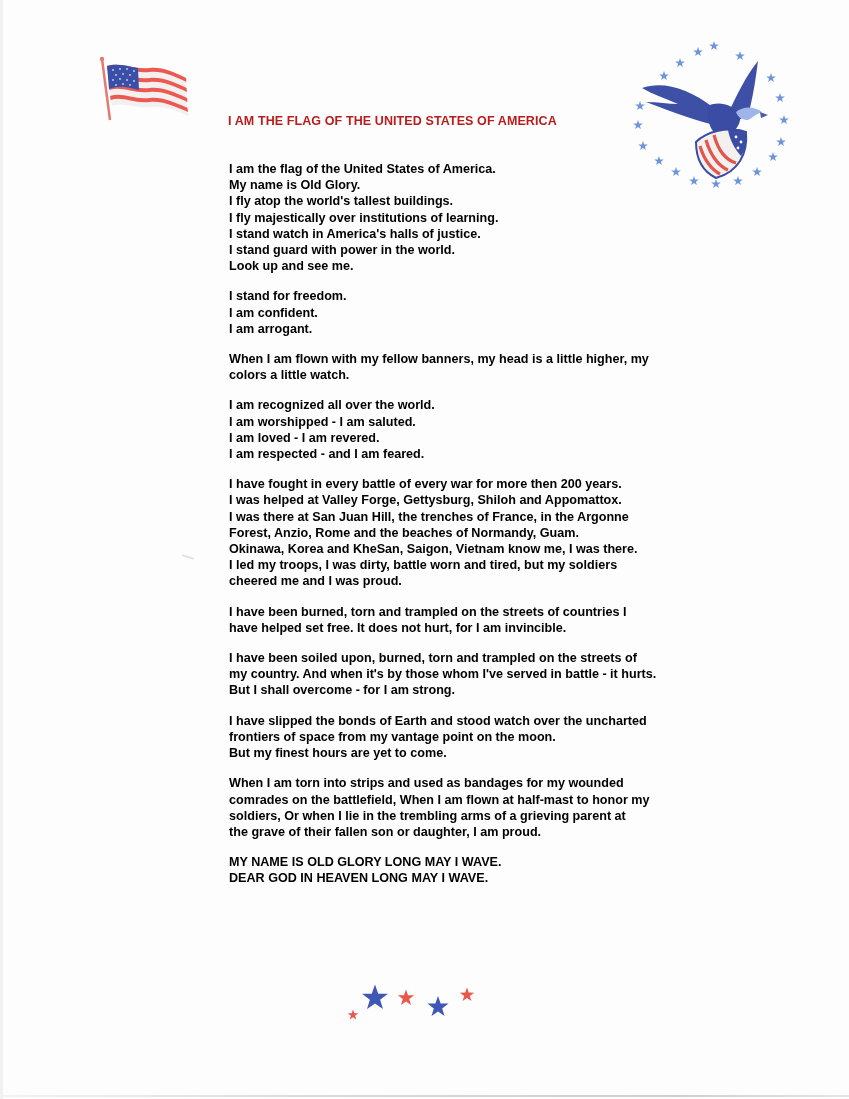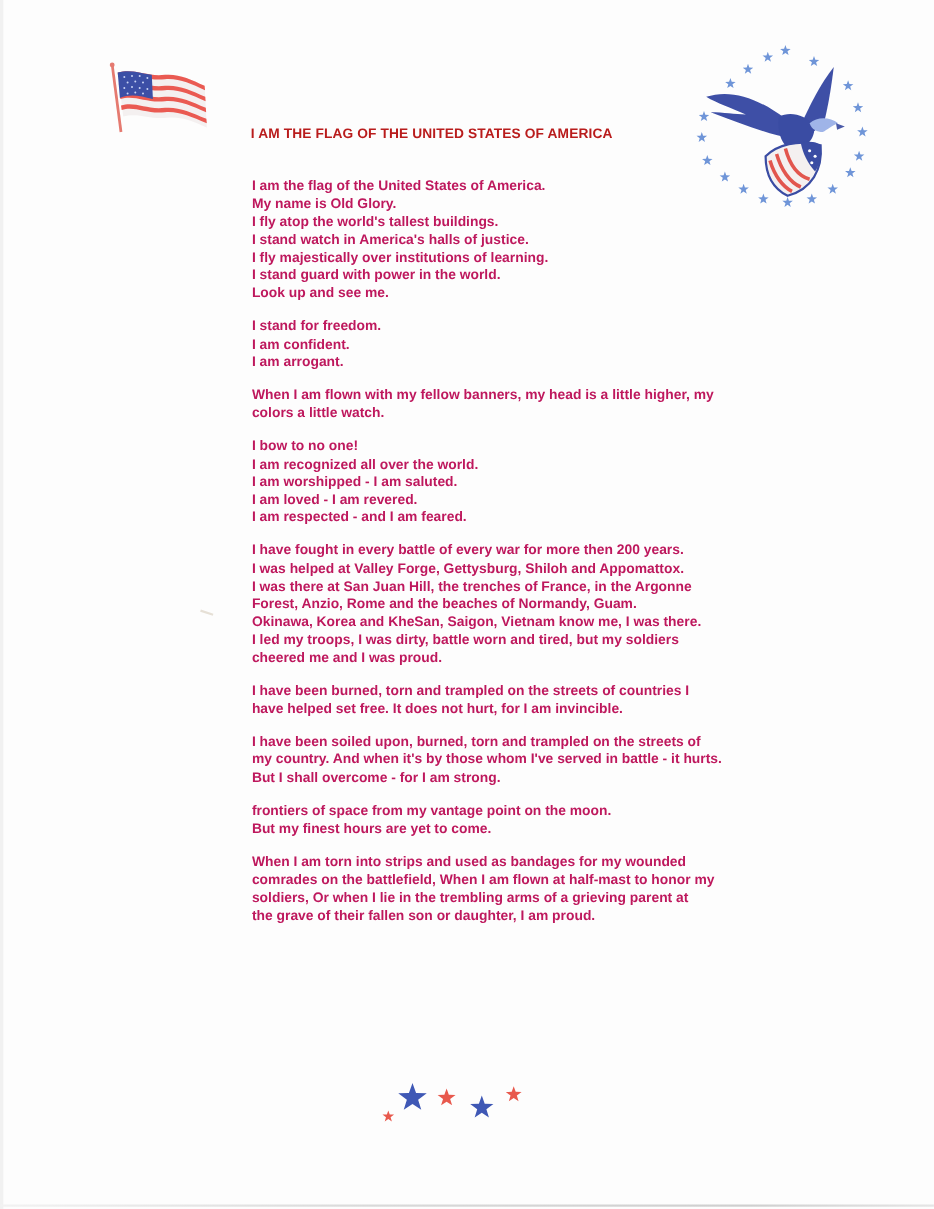--- a/index.html
+++ b/index.html
@@ -13,21 +13,21 @@
     .page { position: absolute; inset: 0; }
     .flag { position: absolute; left: 98px; top: 56px; width: 92px; height: 66px; }
     .eagle { position: absolute; left: 628px; top: 36px; width: 162px; height: 156px; }
     .title {
       position: absolute; left: 228px; top: 114px;
       font-size: 12.5px; font-weight: bold; color: #b91c1c;
       letter-spacing: 0.1px; white-space: nowrap;
     }
     .body {
       position: absolute; left: 229px; top: 161px; width: 500px;
-      color: #be185d; font-weight: bold; font-size: 12.6px; line-height: 16.2px;
+      color: #000000; font-weight: bold; font-size: 12.6px; line-height: 16.2px;
     }
     .stanza { margin: 0 0 14px 0; }
     .line { display: block; white-space: nowrap; }
     .stars { position: absolute; left: 340px; top: 978px; width: 140px; height: 46px; }
     .bottom-edge {
       position: absolute; left: 0; right: 0; bottom: 2px; height: 2px;
       background: linear-gradient(to right, #f2f2f2, #d9d9d9 40%, #cfcfcf 80%, #e5e5e5);
     }
     .left-edge { position: absolute; left: 0; top: 0; bottom: 0; width: 3px; background: #f1f1f1; }
     .smudge { position: absolute; left: 182px; top: 556px; width: 12px; height: 2px; background: #e6e0d6; transform: rotate(18deg); }
@@ -117,36 +117,35 @@
         <circle cx="113" cy="106" r="1.4"></circle>
         <circle cx="110" cy="112" r="1.4"></circle>
       </g>
   </svg>
 
   <div class="body" id="poem">
       <div class="stanza">
         <span class="line">I am the flag of the United States of America.</span>
         <span class="line">My name is Old Glory.</span>
         <span class="line">I fly atop the world's tallest buildings.</span>
+        <span class="line">I fly majestically over institutions of learning.</span>
         <span class="line">I stand watch in America's halls of justice.</span>
-        <span class="line">I fly majestically over institutions of learning.</span>
         <span class="line">I stand guard with power in the world.</span>
         <span class="line">Look up and see me.</span>
       </div>
       <div class="stanza">
         <span class="line">I stand for freedom.</span>
         <span class="line">I am confident.</span>
         <span class="line">I am arrogant.</span>
       </div>
       <div class="stanza">
         <span class="line">When I am flown with my fellow banners, my head is a little higher, my</span>
         <span class="line">colors a little watch.</span>
       </div>
       <div class="stanza">
-        <span class="line">I bow to no one!</span>
         <span class="line">I am recognized all over the world.</span>
         <span class="line">I am worshipped - I am saluted.</span>
         <span class="line">I am loved - I am revered.</span>
         <span class="line">I am respected - and I am feared.</span>
       </div>
       <div class="stanza">
         <span class="line">I have fought in every battle of every war for more then 200 years.</span>
         <span class="line">I was helped at Valley Forge, Gettysburg, Shiloh and Appomattox.</span>
         <span class="line">I was there at San Juan Hill, the trenches of France, in the Argonne</span>
         <span class="line">Forest, Anzio, Rome and the beaches of Normandy, Guam.</span>
@@ -157,28 +156,33 @@
       <div class="stanza">
         <span class="line">I have been burned, torn and trampled on the streets of countries I</span>
         <span class="line">have helped set free. It does not hurt, for I am invincible.</span>
       </div>
       <div class="stanza">
         <span class="line">I have been soiled upon, burned, torn and trampled on the streets of</span>
         <span class="line">my country. And when it's by those whom I've served in battle - it hurts.</span>
         <span class="line">But I shall overcome - for I am strong.</span>
       </div>
       <div class="stanza">
+        <span class="line">I have slipped the bonds of Earth and stood watch over the uncharted</span>
         <span class="line">frontiers of space from my vantage point on the moon.</span>
         <span class="line">But my finest hours are yet to come.</span>
       </div>
       <div class="stanza">
         <span class="line">When I am torn into strips and used as bandages for my wounded</span>
         <span class="line">comrades on the battlefield, When I am flown at half-mast to honor my</span>
         <span class="line">soldiers, Or when I lie in the trembling arms of a grieving parent at</span>
         <span class="line">the grave of their fallen son or daughter, I am proud.</span>
+      </div>
+      <div class="stanza">
+        <span class="line">MY NAME IS OLD GLORY LONG MAY I WAVE.</span>
+        <span class="line">DEAR GOD IN HEAVEN LONG MAY I WAVE.</span>
       </div>
     </div>
 
   <svg class="stars" viewBox="0 0 140 46">
     <defs>
       <path id="fs" d="M0,-10 L2.4,-3.2 L9.6,-3.1 L3.8,1.3 L5.9,8.1 L0,4.1 L-5.9,8.1 L-3.8,1.3 L-9.6,-3.1 L-2.4,-3.2 Z"></path>
     </defs>
     <use href="#fs" transform="translate(13,37) scale(0.55)" fill="#e8594d"></use>
     <use href="#fs" transform="translate(35,20) scale(1.35)" fill="#3f58b5"></use>
     <use href="#fs" transform="translate(66,20) scale(0.85)" fill="#e8594d"></use>

